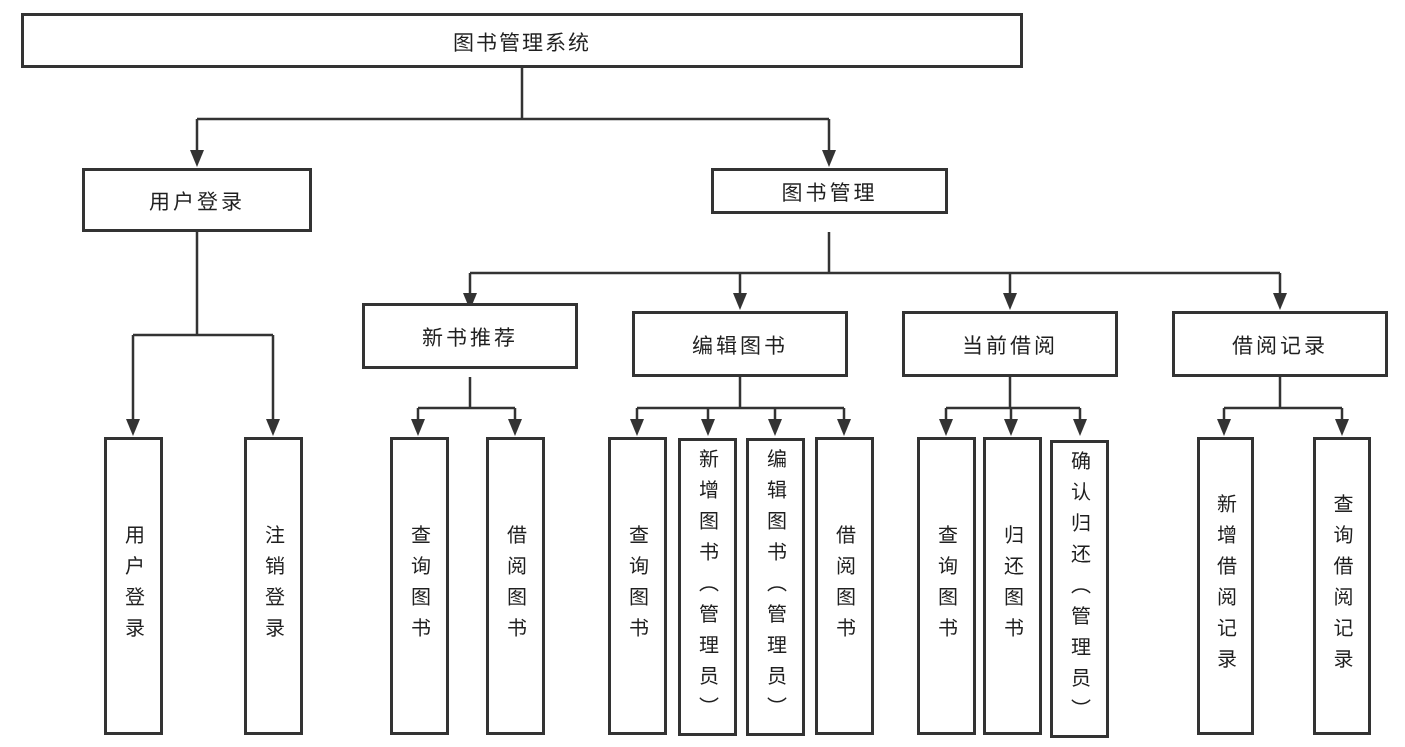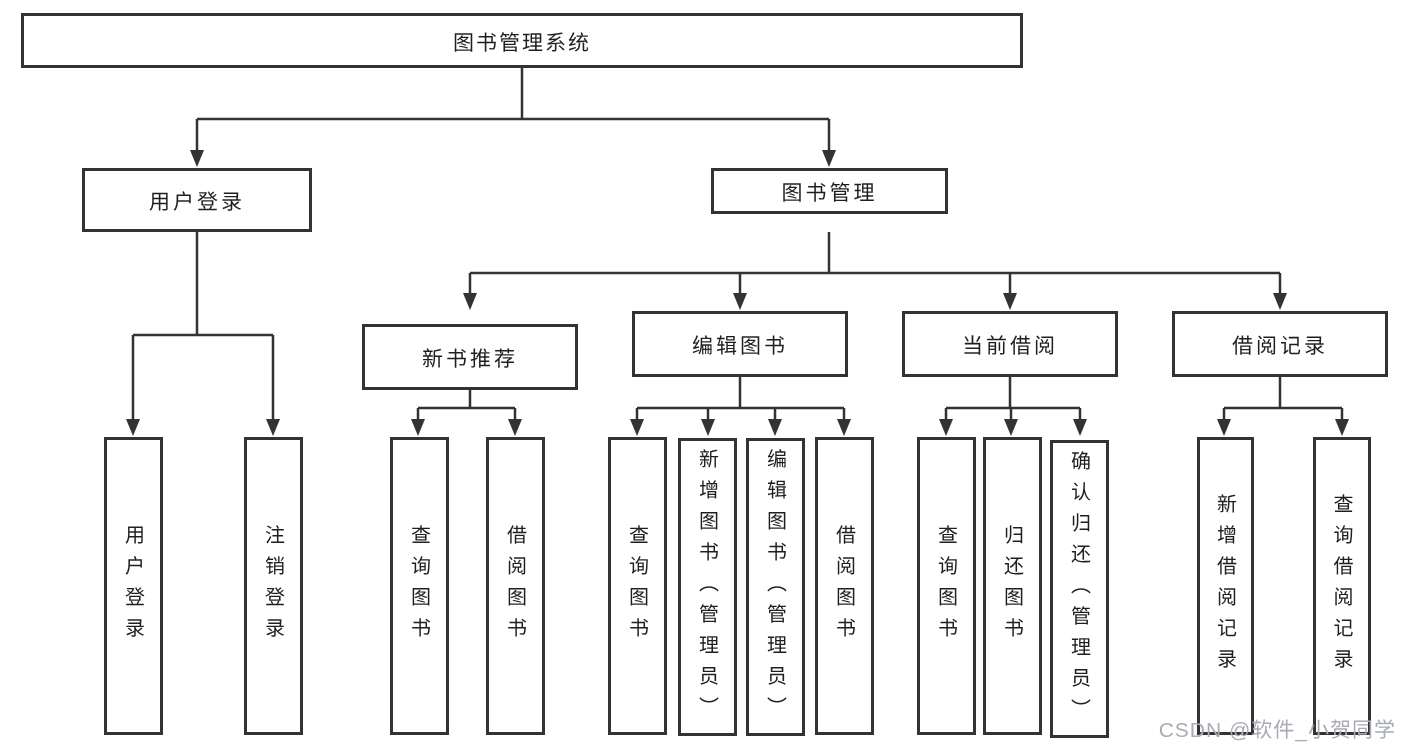--- a/index.html
+++ b/index.html
@@ -72,21 +72,21 @@
     <span class="h-label root-label">图书管理系统</span>
   </div>
 
   <div class="box" style="left:82px;top:168px;width:230px;height:64px">
     <span class="h-label">用户登录</span>
   </div>
   <div class="box" style="left:711px;top:168px;width:237px;height:46px">
     <span class="h-label">图书管理</span>
   </div>
 
-  <div class="box" style="left:362px;top:324px;width:216px;height:66px">
+  <div class="box" style="left:362px;top:303px;width:216px;height:66px">
     <span class="h-label">新书推荐</span>
   </div>
   <div class="box" style="left:632px;top:311px;width:216px;height:66px">
     <span class="h-label">编辑图书</span>
   </div>
   <div class="box" style="left:902px;top:311px;width:216px;height:66px">
     <span class="h-label">当前借阅</span>
   </div>
   <div class="box" style="left:1172px;top:311px;width:216px;height:66px">
     <span class="h-label">借阅记录</span>
@@ -129,15 +129,14 @@
     <span class="v-label">确认归还（管理员）</span>
   </div>
 
   <div class="box vbox" style="left:1197px;top:437px;width:57px">
     <span class="v-label">新增借阅记录</span>
   </div>
   <div class="box vbox" style="left:1313px;top:437px;width:58px">
     <span class="v-label">查询借阅记录</span>
   </div>
 
-  <div class="watermark">CSDN @软件_小贺同学</div>
 
 </div>
 
 </body></html>

